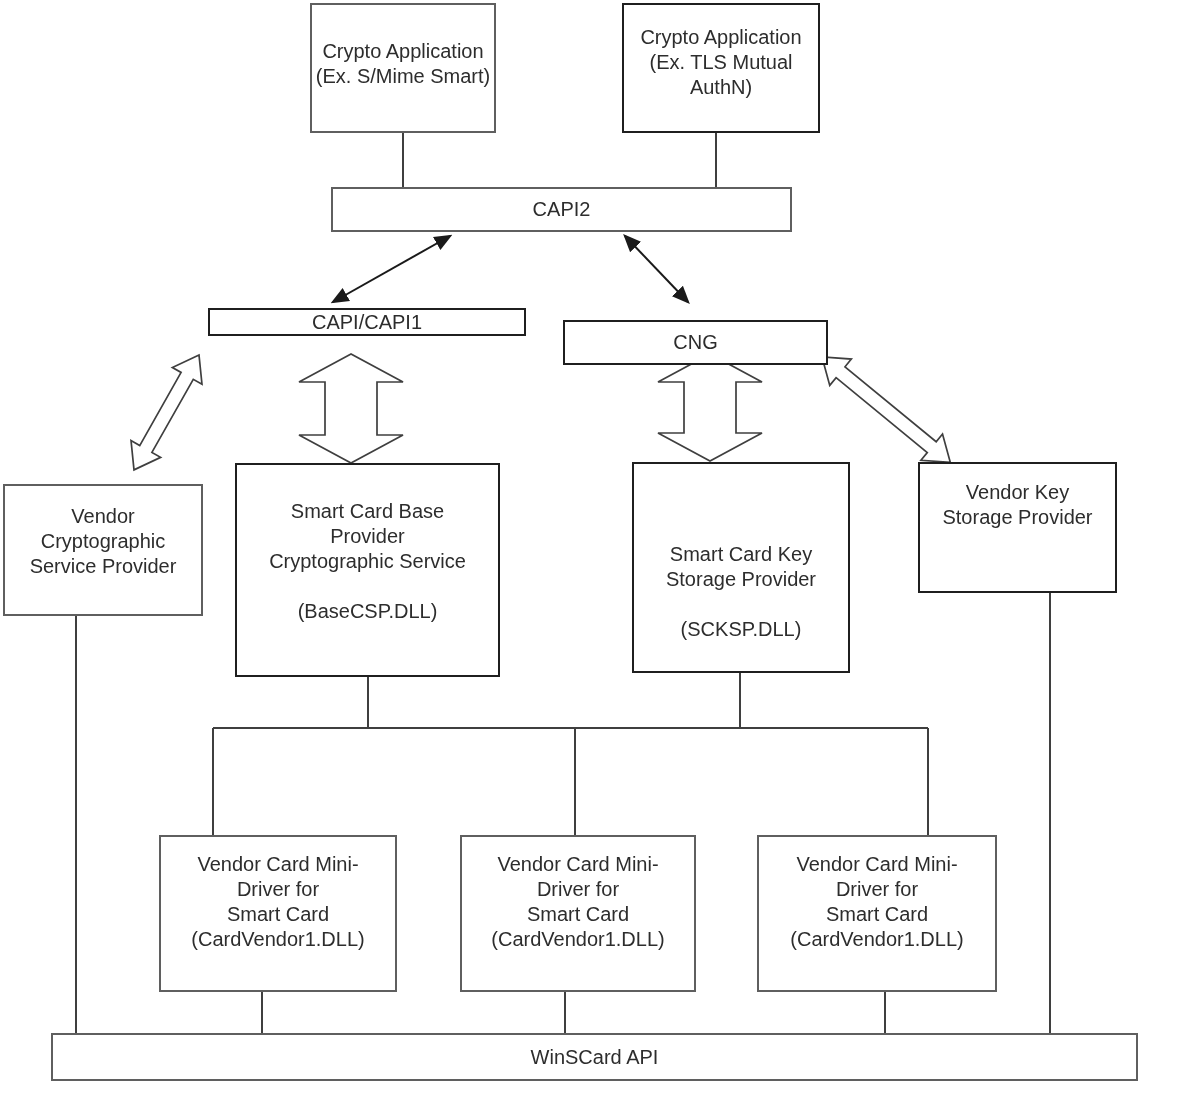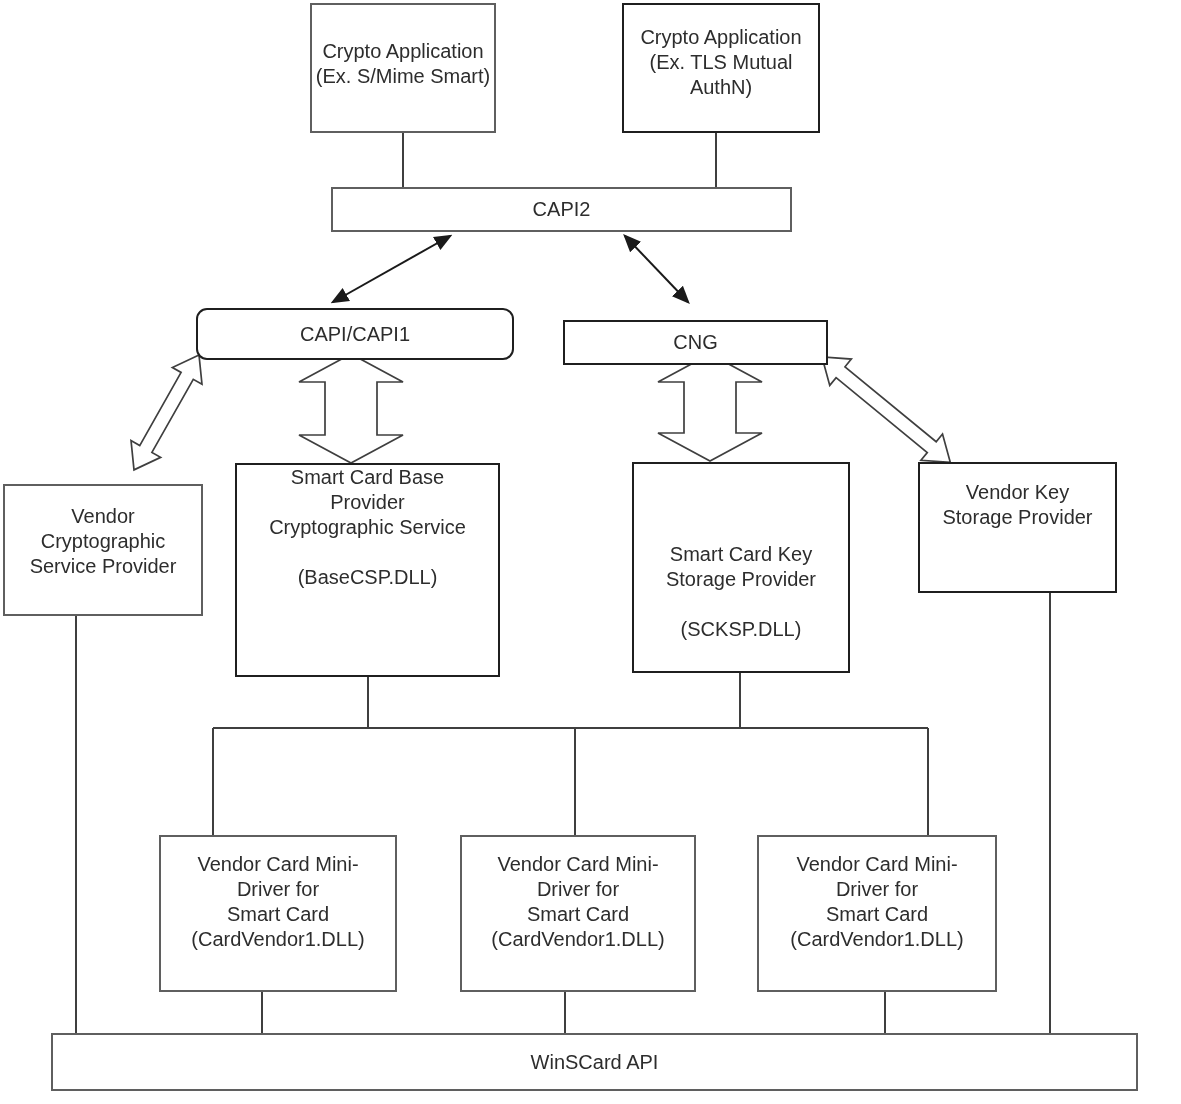--- a/index.html
+++ b/index.html
@@ -90,37 +90,37 @@
         <div class="tl">Crypto Application</div>
         <div class="tl">(Ex. TLS Mutual</div>
         <div class="tl">AuthN)</div>
       </div>
   </div>
 
   <div class="box b-gray center1" style="left:331px;top:187px;width:461px;height:45px;">
     <span>CAPI2</span>
   </div>
 
-  <div class="box b-dark center1" style="left:196px;top:308px;width:318px;height:52px;border-radius:11px;">
+  <div class="box b-dark center1" style="left:208px;top:308px;width:318px;height:28px;">
     <span>CAPI/CAPI1</span>
   </div>
 
   <div class="box b-dark center1" style="left:563px;top:320px;width:265px;height:45px;">
     <span>CNG</span>
   </div>
 
   <div class="box b-gray" style="left:3px;top:484px;width:200px;height:132px;padding-top:18px;">
     <div>
         <div class="tl">Vendor</div>
         <div class="tl">Cryptographic</div>
         <div class="tl">Service Provider</div>
       </div>
   </div>
 
-  <div class="box b-dark" style="left:235px;top:463px;width:265px;height:214px;">
+  <div class="box b-dark" style="left:235px;top:463px;width:265px;height:214px;padding-top:34px;">
     <div>
         <div class="tl">Smart Card Base</div>
         <div class="tl">Provider</div>
         <div class="tl">Cryptographic Service</div>
         <div class="tl">&nbsp;</div>
         <div class="tl">(BaseCSP.DLL)</div>
       </div>
   </div>
 
   <div class="box b-dark" style="left:632px;top:462px;width:218px;height:211px;padding-top:78px;">
@@ -159,17 +159,17 @@
 
   <div class="box b-gray" style="left:757px;top:835px;width:240px;height:157px;padding-top:15px;">
     <div>
         <div class="tl">Vendor Card Mini-</div>
         <div class="tl">Driver for</div>
         <div class="tl">Smart Card</div>
         <div class="tl">(CardVendor1.DLL)</div>
       </div>
   </div>
 
-  <div class="box b-gray center1" style="left:51px;top:1033px;width:1087px;height:58px;">
+  <div class="box b-gray center1" style="left:51px;top:1033px;width:1087px;height:48px;">
     <span>WinSCard API</span>
   </div>
 
 </div>
 
 </body></html>

